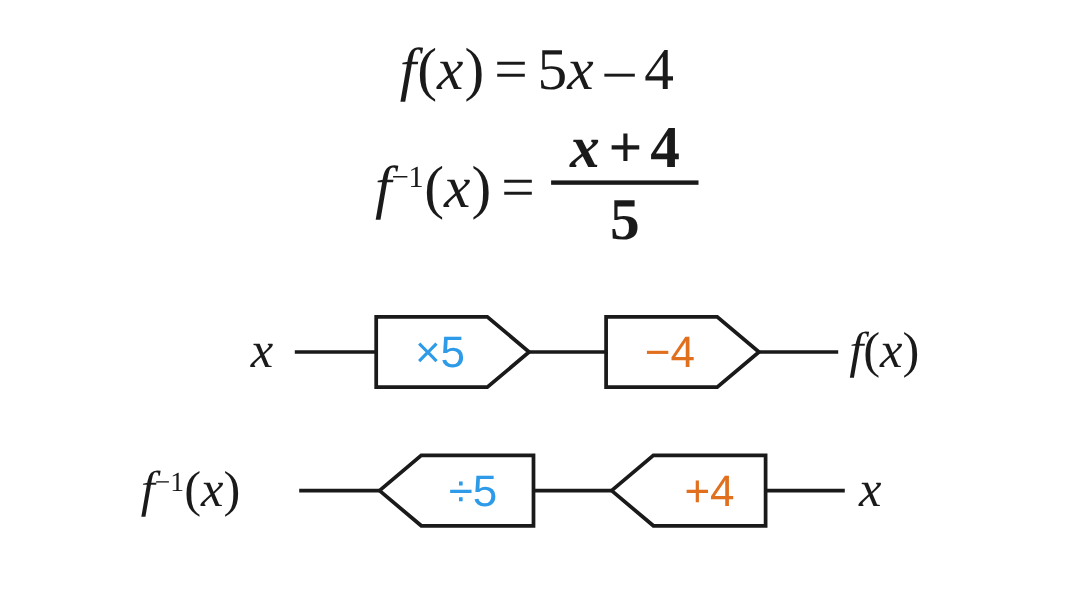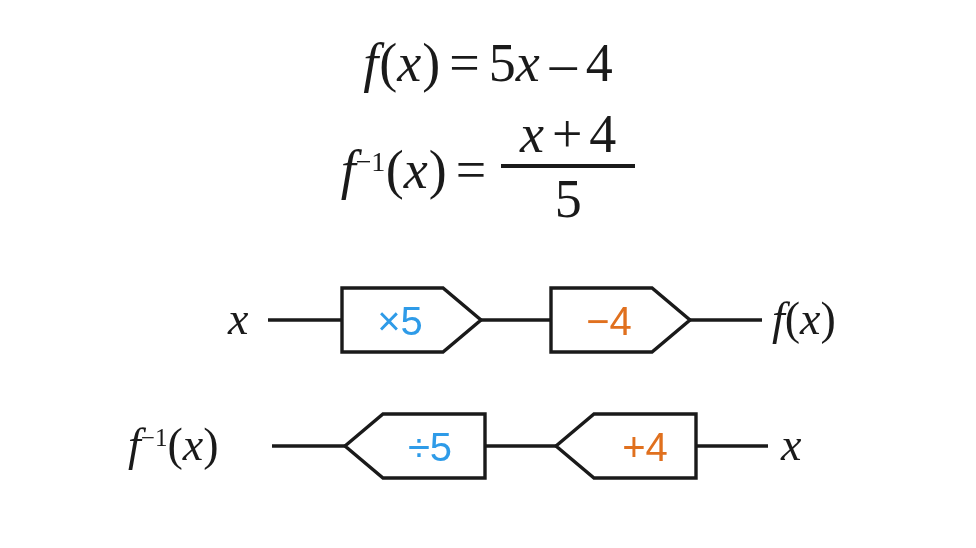--- a/index.html
+++ b/index.html
@@ -69,20 +69,21 @@
 
   
   .frac {
     display: inline-flex;
     flex-direction: column;
     align-items: center;
     vertical-align: middle;
     margin-left: 6px;
     position: relative;
     top: -2px;
+    font-weight: bold;
   }
   .frac .num {
     line-height: 0.98;
     padding: 0 8px 3px 8px;
     white-space: nowrap;
   }
   .frac .bar {
     width: 100%;
     min-width: 134px;
     height: 4px;

